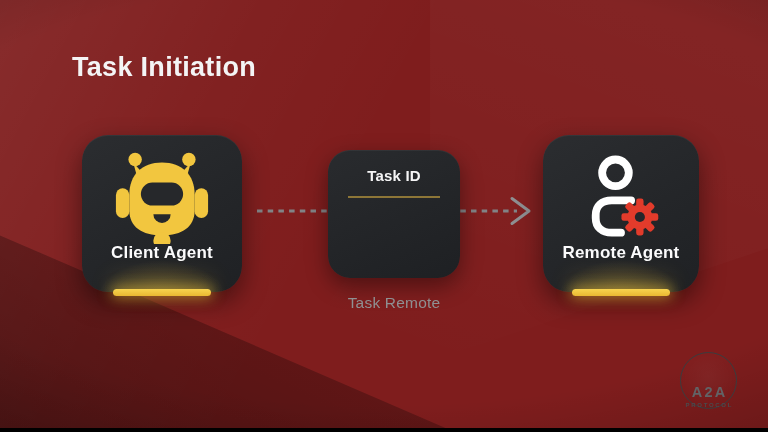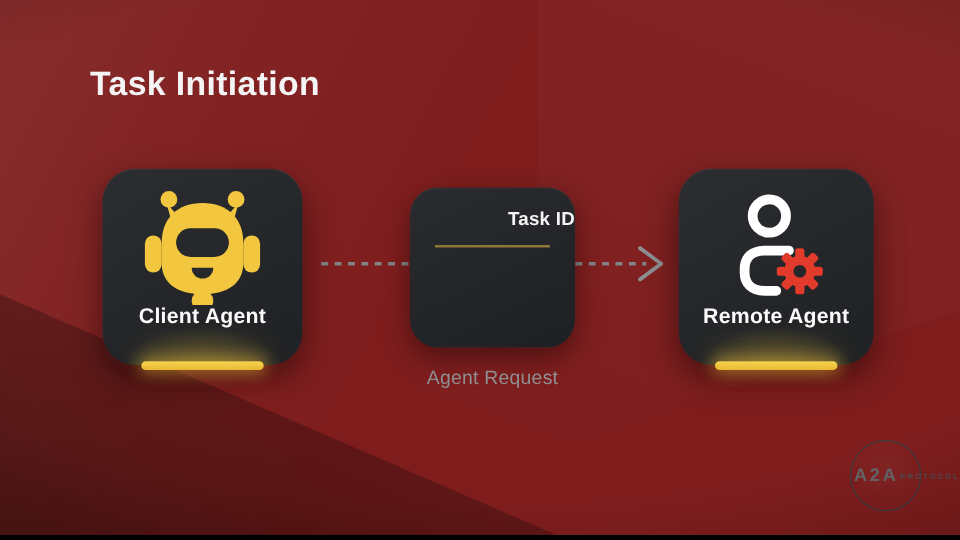--- a/index.html
+++ b/index.html
@@ -65,34 +65,34 @@
   }
 
   
   .task-box{
     position:absolute;z-index:2;left:328px;top:150px;
     width:132px;height:128px;border-radius:22px;
     background:linear-gradient(155deg,#292b2e 0%,#1e2023 100%);
     box-shadow:inset 0 1px 0 rgba(255,255,255,0.05), 0 8px 22px rgba(0,0,0,0.4);
     text-align:center;
   }
-  .task-box-title{margin-top:17px;font-size:15px;font-weight:700;color:#f5f5f6;letter-spacing:0.2px;text-align:right;}
+  .task-box-title{margin-top:17px;font-size:15px;font-weight:700;color:#f5f5f6;letter-spacing:0.2px;}
   .task-box-divider{width:92px;height:2px;margin:12px auto 13px;background:#8d7637;border:none;}
   .task-box-line{font-size:14px;font-weight:500;color:#f0c24b;line-height:1.68;letter-spacing:0.2px;}
   .task-caption{
     position:absolute;z-index:2;left:308px;top:294px;width:172px;
     text-align:center;font-size:15.5px;font-weight:500;color:#8f9092;letter-spacing:0.2px;
   }
 
   
   .a2a-badge{
     position:absolute;z-index:1;left:680px;top:352px;width:55px;height:55px;
     border:1.5px solid #3b3c3e;border-radius:50%;
     background:radial-gradient(circle at 50% 42%, rgba(255,255,255,0.035), rgba(255,255,255,0) 70%);
-    display:flex;flex-direction:row;align-items:center;justify-content:flex-start;
+    display:flex;flex-direction:column;align-items:center;justify-content:flex-end;
   }
   .a2a-name{font-size:14.5px;font-weight:700;color:#626366;letter-spacing:2.2px;margin-left:2.2px;}
   .a2a-sub{font-size:6px;font-weight:700;color:#4a4b4e;letter-spacing:1.7px;margin-top:2px;margin-left:1.7px;}
 </style>
 </head>
 <body>
 
 <div class="stage">
 
   <div class="facet facet-a"></div>
@@ -124,21 +124,21 @@
     </svg>
     <div class="agent-label">Client Agent</div>
     <div class="card-glow-radial"></div>
     <div class="card-glow-bar"></div>
   </div>
 
   <div class="task-box">
     <div class="task-box-title">Task ID</div>
     <hr class="task-box-divider">
   </div>
-  <div class="task-caption">Agent Request</div>
+  <div class="task-caption">Task Remote</div>
 
   <div class="agent-card card-remote">
     <svg class="agent-icon" width="92" height="92" viewBox="0 0 100 100">
       <circle cx="44" cy="27" r="14.5" fill="none" stroke="#ffffff" stroke-width="8.5"></circle>
       <path d="M61,57 L40,57 C29,57 22.5,63 22.5,73 L22.5,76 C22.5,86 29,92 40,92 L50,92" fill="none" stroke="#ffffff" stroke-width="8.5" stroke-linecap="round"></path>
       <g>
         <g fill="#E23B2B">
           <rect x="66.5" y="55" width="8" height="11" rx="2.5" transform="rotate(0 70.5 75)"></rect>
           <rect x="66.5" y="55" width="8" height="11" rx="2.5" transform="rotate(45 70.5 75)"></rect>
           <rect x="66.5" y="55" width="8" height="11" rx="2.5" transform="rotate(90 70.5 75)"></rect>

